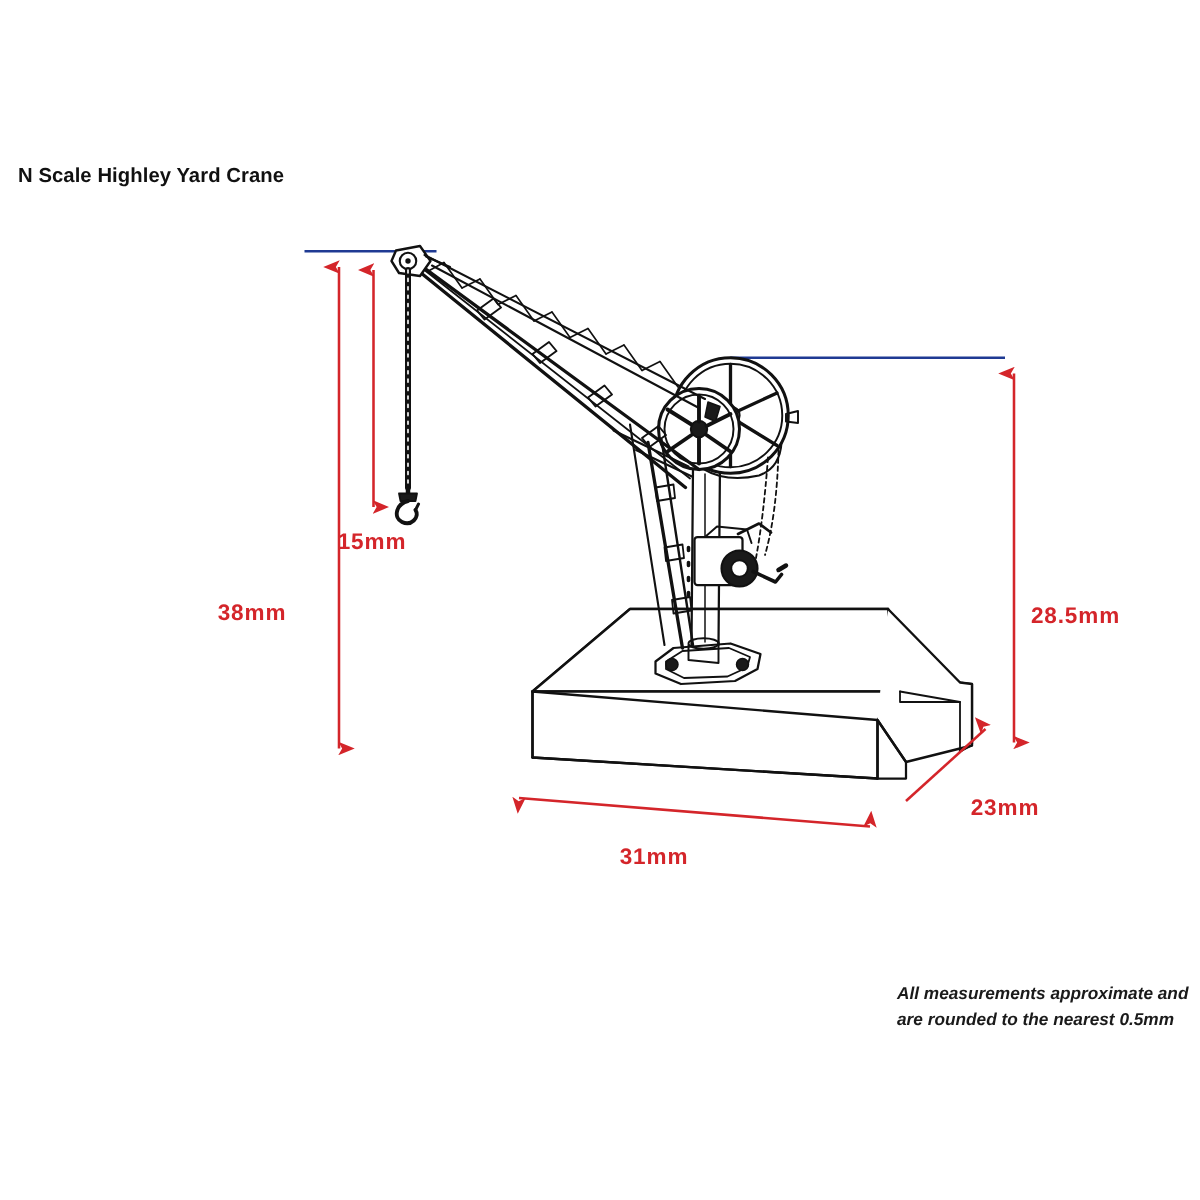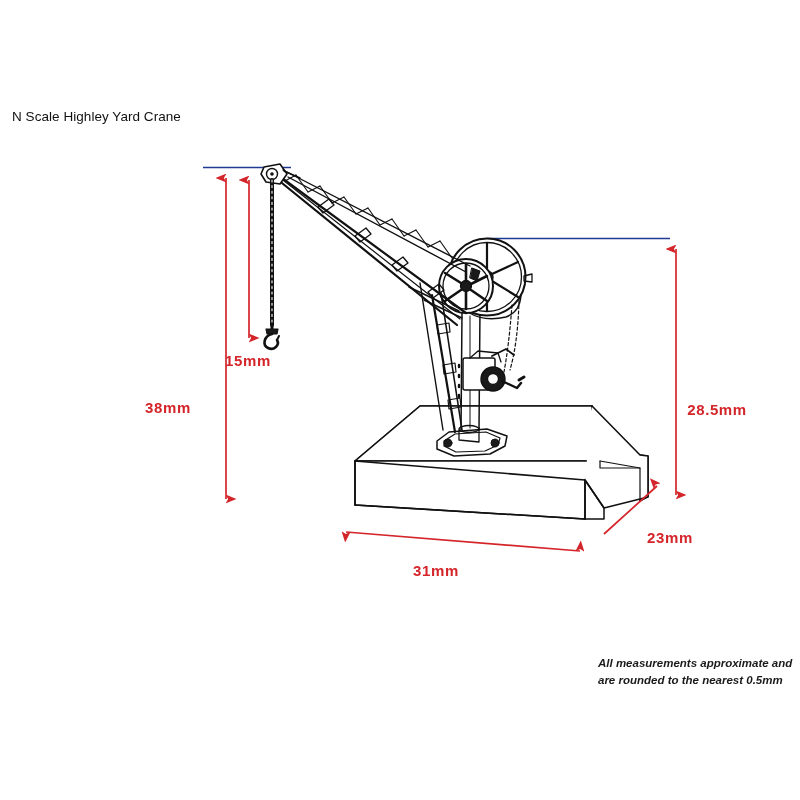--- a/index.html
+++ b/index.html
@@ -31,21 +31,21 @@
   }
   #product-code {
     font-size: 13.5px;
     font-weight: bold;
     letter-spacing: 0.1px;
     color: #111111;
     margin: 0;
   }
   #product-title {
     font-size: 13.5px;
-    font-weight: normal;
+    font-weight: bold;
     letter-spacing: 0.05px;
     color: #111111;
     margin: 2px 0 0 0;
   }
   
   #footnote {
     position: absolute;
     left: 598px;
     top: 655px;
     width: 210px;

